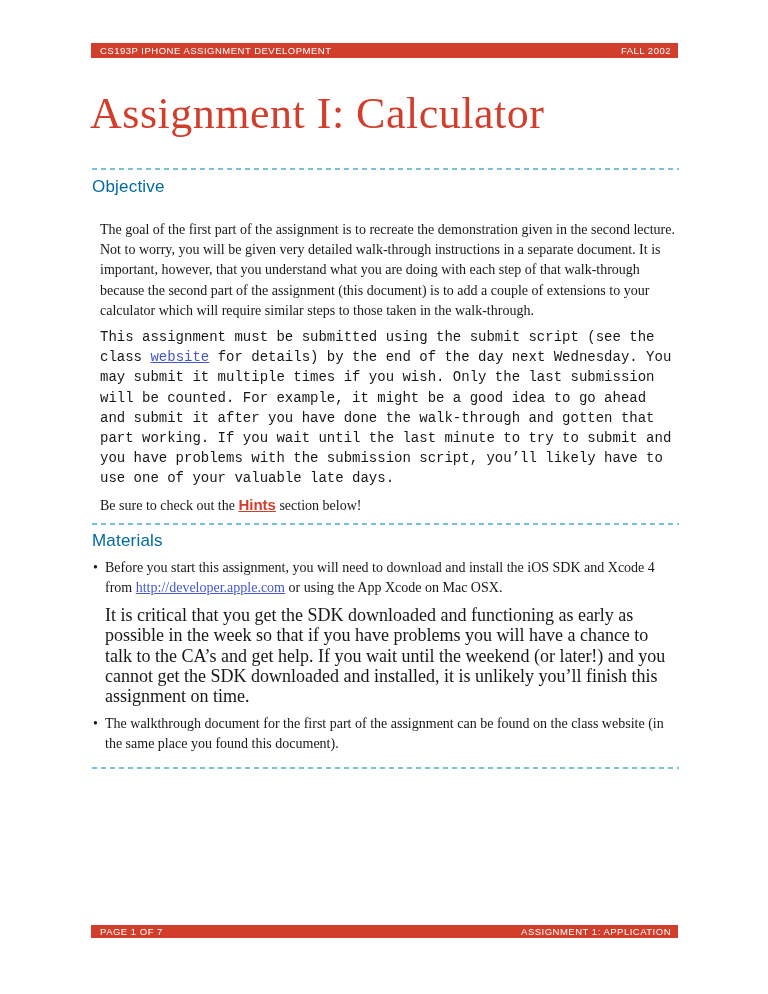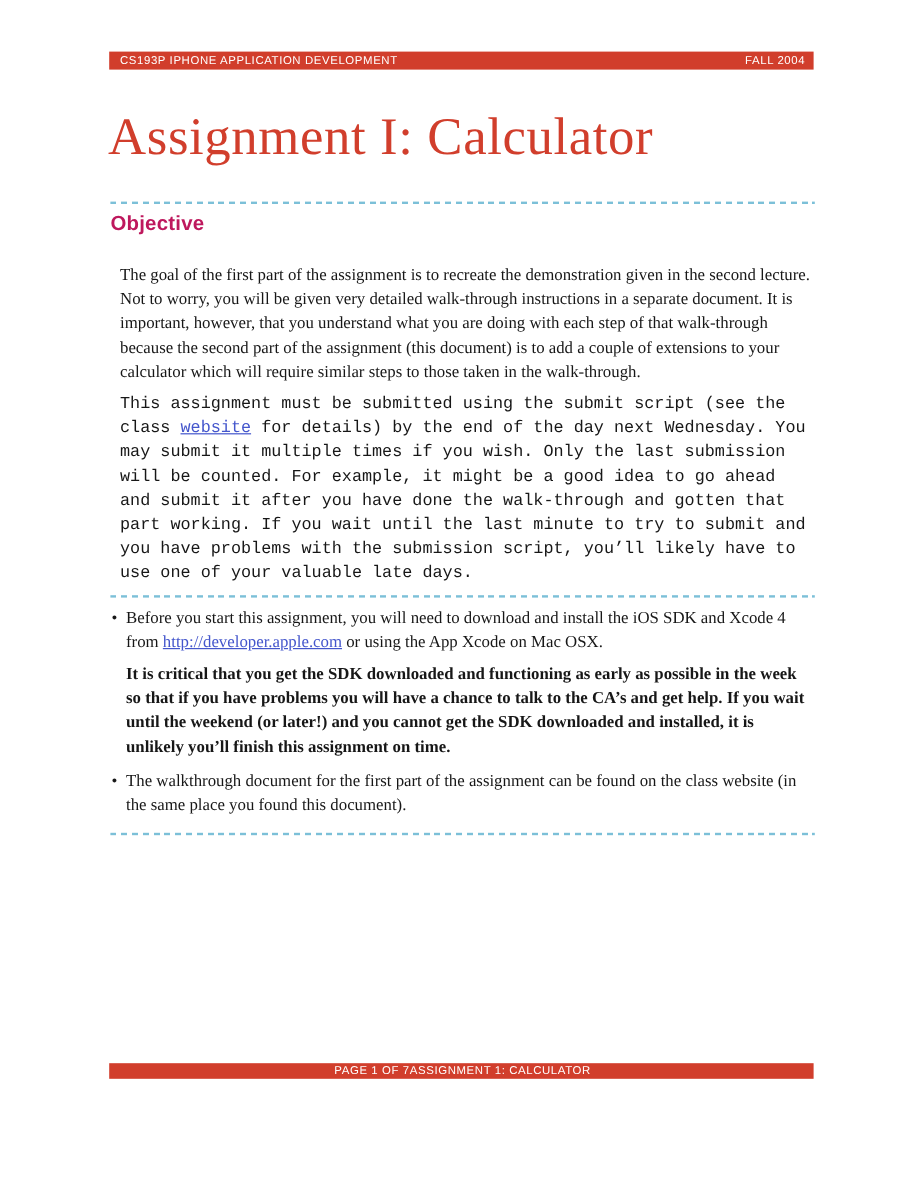--- a/index.html
+++ b/index.html
@@ -14,114 +14,115 @@
   .bar{
     position:absolute;left:91px;width:587px;
     background:#d13e2c;color:#ffffff;
     font-family:"Liberation Sans", sans-serif;
     font-size:9.5px;letter-spacing:0.5px;
     display:flex;justify-content:space-between;align-items:center;
     padding:0 7px 0 9px;box-sizing:border-box;
     white-space:nowrap;
   }
   .header-bar{top:43px;height:15px;}
-  .footer-bar{top:886px;height:13px;justify-content:center;}
+  .footer-bar{top:925px;height:13px;}
   .content{position:absolute;left:92px;right:89px;top:0;}
   h1.doc-title{
     margin:86px 0 0 -2px;
     font-family:"Liberation Serif", serif;
     font-weight:400;
     color:#d13e2c;
     font-size:44px;line-height:1.25;letter-spacing:0.5px;
   }
   .sep{
     height:2px;
     background:repeating-linear-gradient(90deg,#7cc0d8 0 5px,transparent 5px 9px);
   }
   .sep-1{margin-top:27px;}
   .sep-2{margin-top:7px;}
   .sep-3{margin-top:12px;}
   h2.section-heading{
     font-family:"Liberation Sans", sans-serif;
-    font-weight:700;color:#be185d;
+    font-weight:400;color:#0369a1;
     font-size:17px;line-height:19px;
     margin:7px 0 0 0;letter-spacing:0.2px;
   }
   h2.mat{margin-top:6px;}
   .para{
     font-size:14px;line-height:20.2px;
     margin:0 0 0 8px;
   }
   .p1{margin-top:8px;}
   .p2{margin-top:24px;}
   .p3{margin-top:6px;font-family:Liberation Mono, monospace;}
   .p4{margin-top:6px;}
   .bullet-item{
     display:flex;
     margin:8px 0 0 1px;
     font-size:14px;line-height:20.2px;
   }
   .bullet-glyph{flex:none;width:12px;}
   .bullet-text{flex:1;margin:0;}
   .sub-para{
-    font-size:14px;line-height:20.2px;
+    font-size:18px;line-height:20.2px;
     margin:7px 0 0 13px;
-    font-weight:bold;
   }
   .b2{margin-top:8px;}
   a.link{
     color:#4456cc;text-decoration:underline;cursor:pointer;
   }
   a.hints-link{
     font-family:"Liberation Sans", sans-serif;
     font-weight:700;color:#d13e2c;font-size:15px;
     text-decoration:underline;cursor:pointer;
   }
 </style>
 </head>
 <body>
 
 <div class="page">
 
   <div class="bar header-bar">
-    <span>CS193P IPHONE APPLICATION DEVELOPMENT</span>
-    <span>FALL 2004</span>
+    <span>CS193P IPHONE ASSIGNMENT DEVELOPMENT</span>
+    <span>FALL 2002</span>
   </div>
 
   <div class="content">
 
     <h1 class="doc-title">Assignment I: Calculator</h1>
 
     <div class="sep sep-1"></div>
 
     <h2 class="section-heading">Objective</h2>
 
 
     <p class="para p2">The goal of the first part of the assignment is to recreate the demonstration given in the second lecture.  Not to worry, you will be given very detailed walk-through instructions in a separate document.  It is important, however, that you understand what you are doing with each step of that walk-through because the second part of the assignment (this document) is to add a couple of extensions to your calculator which will require similar steps to those taken in the walk-through.</p>
 
     <p class="para p3"><span>This assignment must be submitted using the submit script (see the class </span><a class="link">website</a><span> for details) by the end of the day next Wednesday.  You may submit it multiple times if you wish. Only the last submission will be counted.  For example, it might be a good idea to go ahead and submit it after you have done the walk-through and gotten that part working.  If you wait until the last minute to try to submit and you have problems with the submission script, you’ll likely have to use one of your valuable late days.</span></p>
 
+    <p class="para p4"><span>Be sure to check out the </span><a class="hints-link">Hints</a><span> section below!</span></p>
 
     <div class="sep sep-2"></div>
 
+    <h2 class="section-heading mat">Materials</h2>
 
     <div class="bullet-item">
       <span class="bullet-glyph">•</span>
       <p class="bullet-text"><span>Before you start this assignment, you will need to download and install the iOS SDK and Xcode 4 from </span><a class="link">http://developer.apple.com</a><span> or using the App Xcode on Mac OSX.</span></p>
     </div>
 
     <p class="sub-para">It is critical that you get the SDK downloaded and functioning as early as possible in the week so that if you have problems you will have a chance to talk to the CA’s and get help.  If you wait until the weekend (or later!) and you cannot get the SDK downloaded and installed, it is unlikely you’ll finish this assignment on time.</p>
 
     <div class="bullet-item b2">
       <span class="bullet-glyph">•</span>
       <p class="bullet-text">The walkthrough document for the first part of the assignment can be found on the class website (in the same place you found this document).</p>
     </div>
 
     <div class="sep sep-3"></div>
 
   </div>
 
   <div class="bar footer-bar">
     <span>PAGE 1 OF 7</span>
-    <span>ASSIGNMENT 1: CALCULATOR</span>
+    <span>ASSIGNMENT 1: APPLICATION</span>
   </div>
 
 </div>
 
 </body></html>

